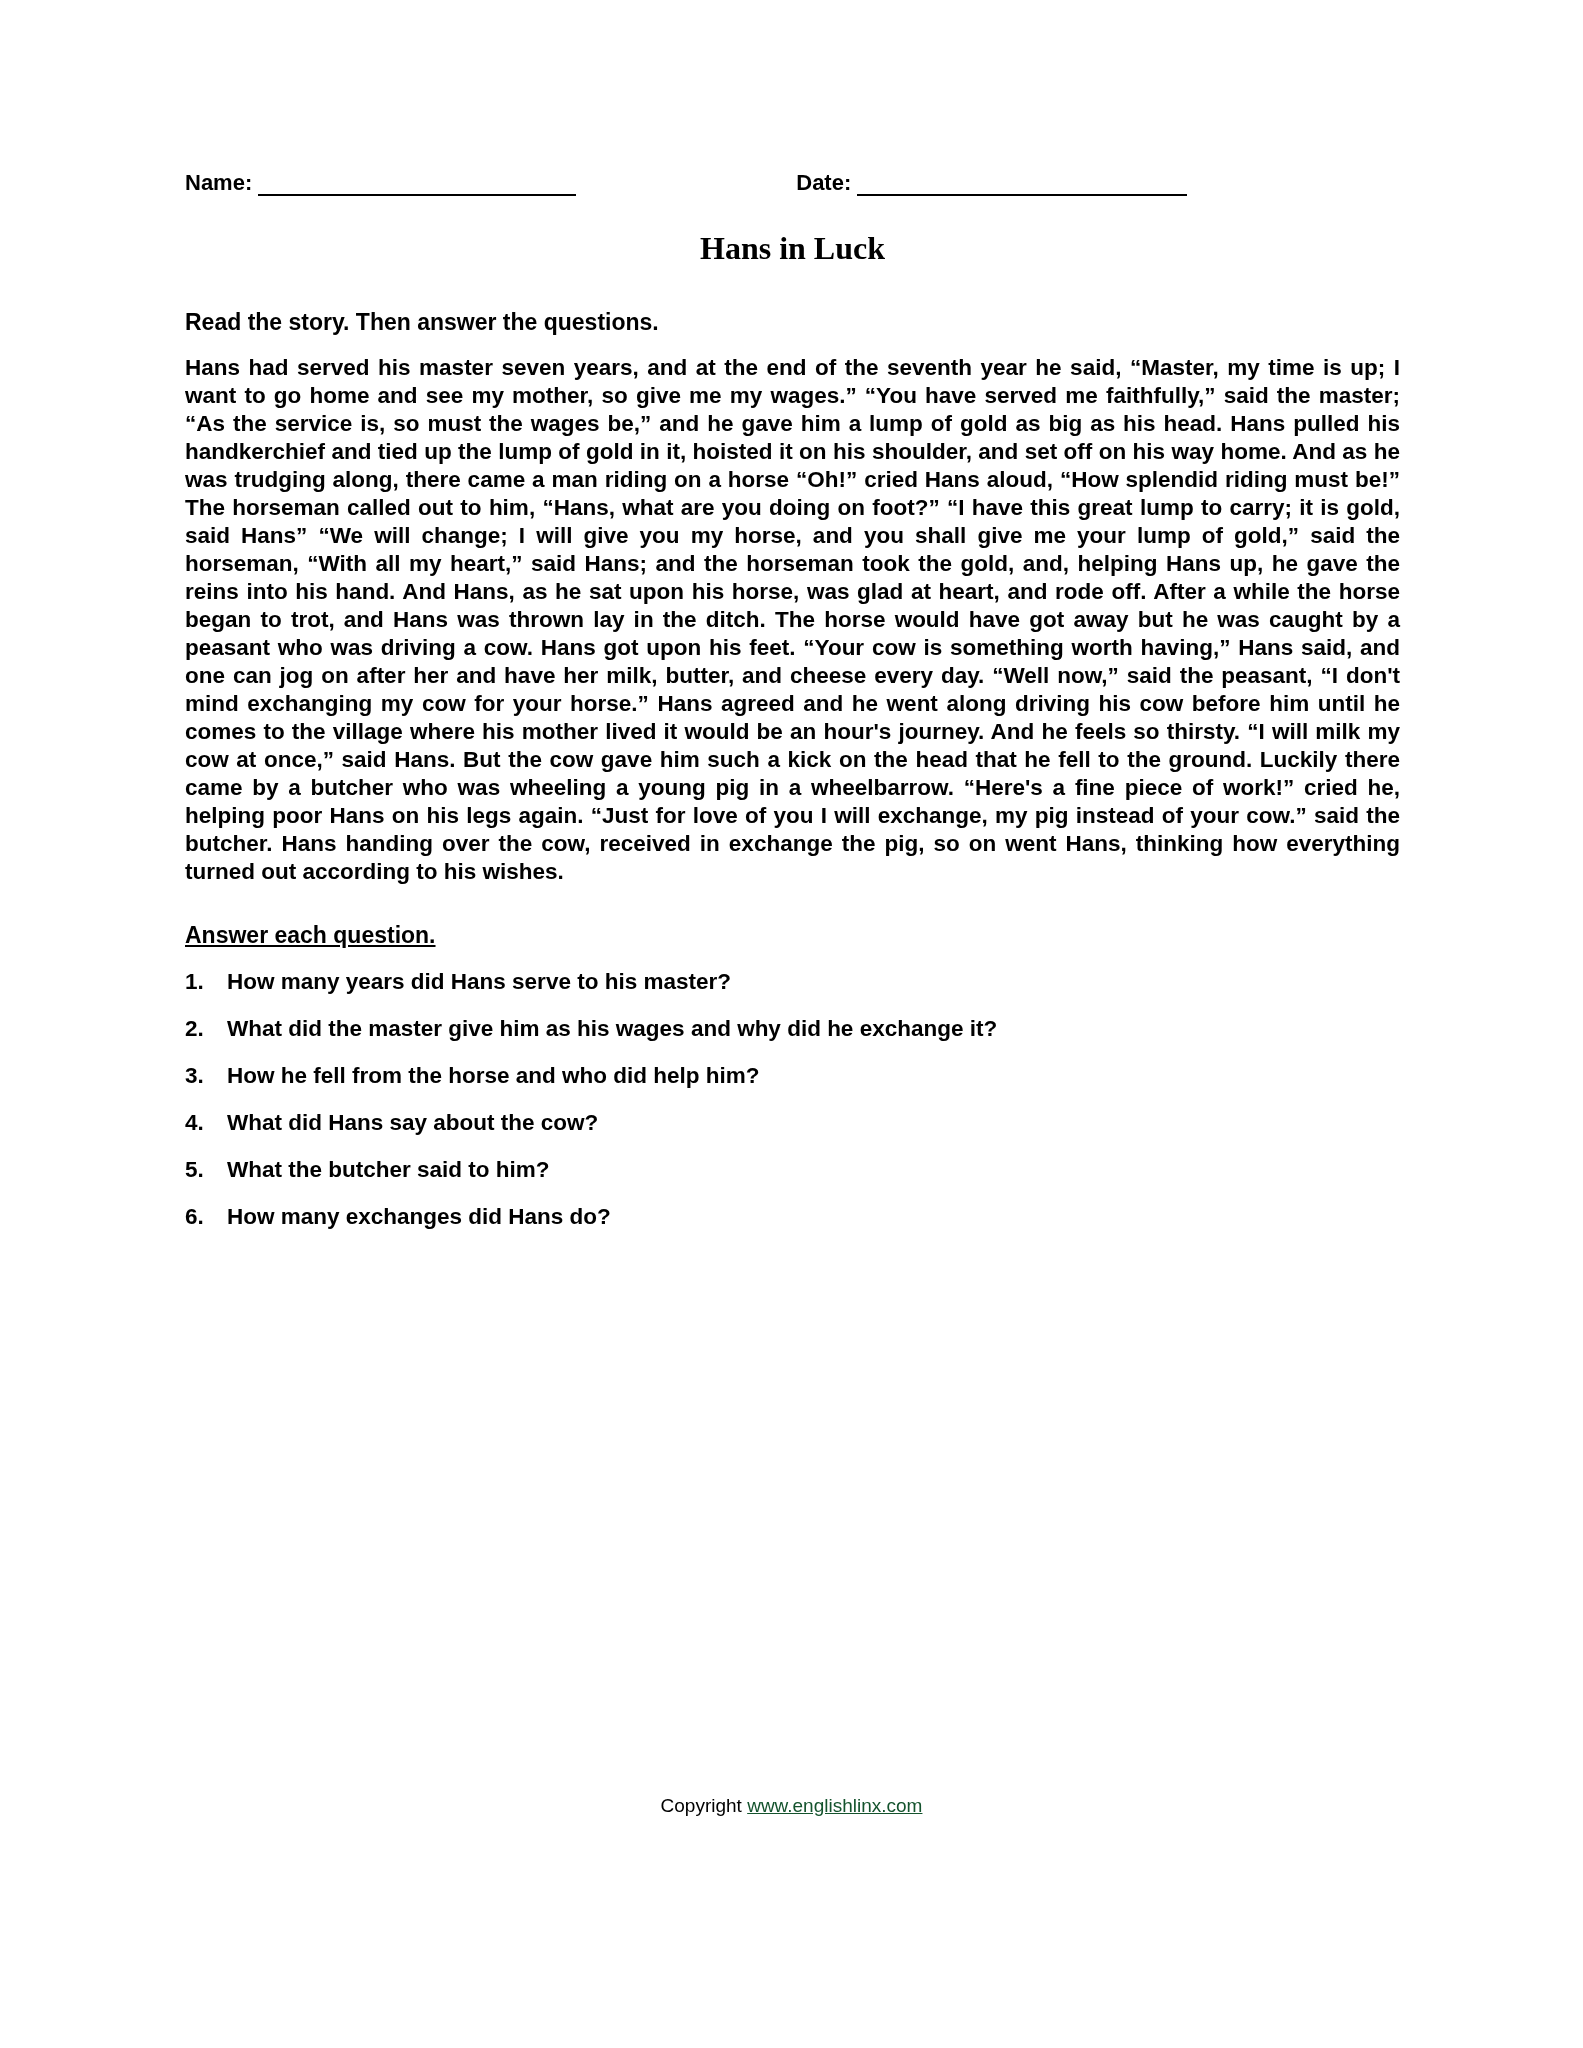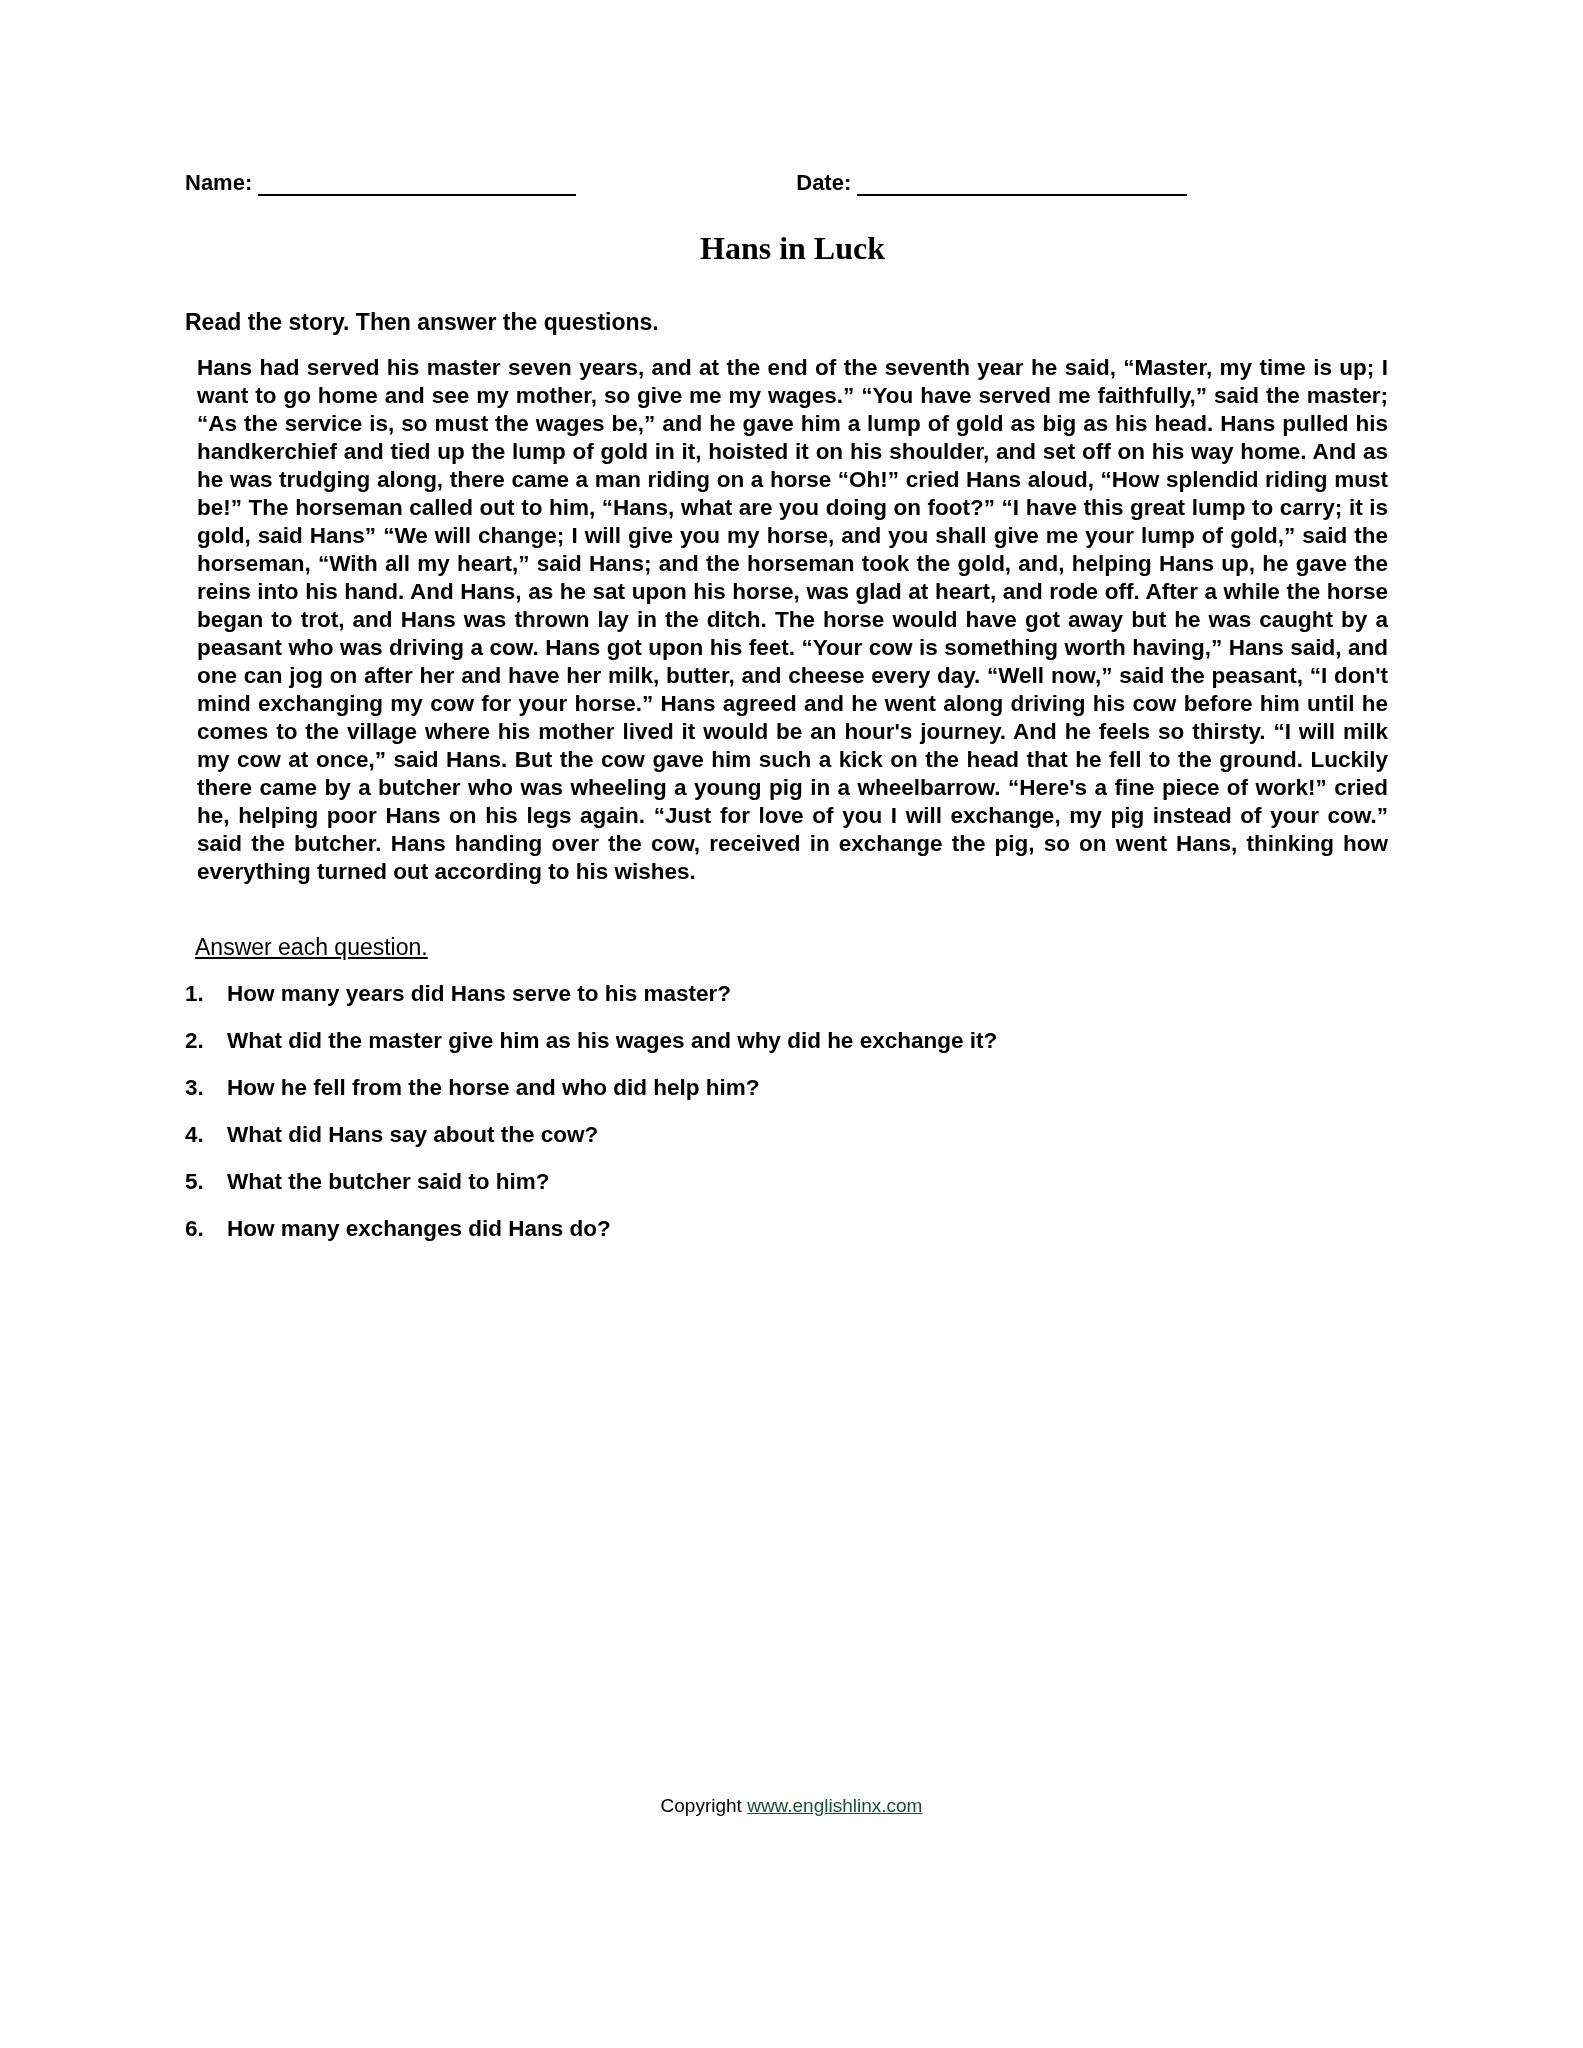--- a/index.html
+++ b/index.html
@@ -73,30 +73,30 @@
   .instruction {
     font-weight: bold;
     font-size: 23px;
     margin: 0 0 18px 0;
   }
   .story-text {
     font-weight: bold;
     font-size: 22.5px;
     line-height: 1.245;
     text-align: justify;
-    margin: 12px;
+    margin: 0;
     -webkit-hyphens: none;
     hyphens: none;
   }
 
   .answer-heading {
-    font-weight: normal;
+    font-weight: bold;
     font-size: 23px;
     text-decoration: underline;
-    margin: 36px 0 20px 10px;
+    margin: 36px 0 20px 0;
     display: inline-block;
   }
 
   .questions {
     margin: 0;
     padding: 0;
     list-style: none;
   }
   .question-item {
     display: flex;

